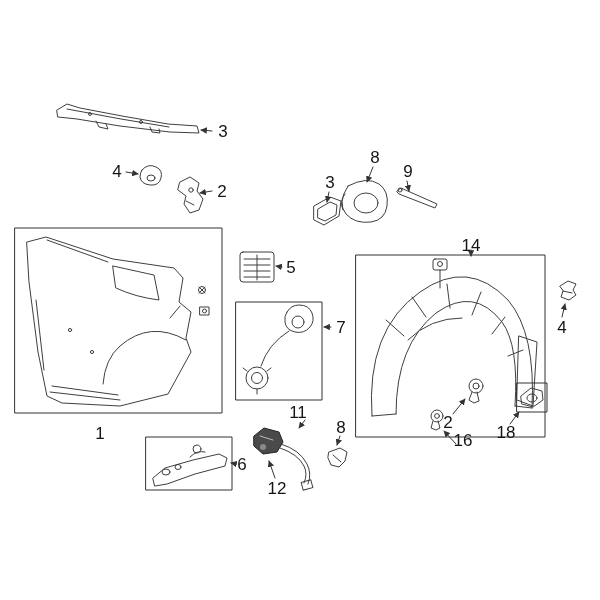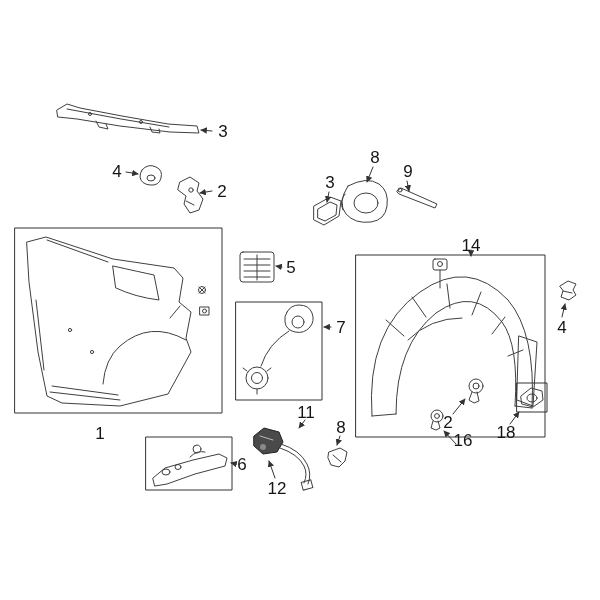--- a/index.html
+++ b/index.html
@@ -194,21 +194,21 @@
   <div class="callout" style="left:100px;top:433px">1</div>
   <div class="callout" style="left:222px;top:191px">2</div>
   <div class="callout" style="left:223px;top:131px">3</div>
   <div class="callout" style="left:117px;top:171px">4</div>
   <div class="callout" style="left:291px;top:267px">5</div>
   <div class="callout" style="left:242px;top:464px">6</div>
   <div class="callout" style="left:341px;top:327px">7</div>
   <div class="callout" style="left:375px;top:157px">8</div>
   <div class="callout" style="left:408px;top:171px">9</div>
   <div class="callout" style="left:330px;top:182px">3</div>
-  <div class="callout" style="left:306px;top:412px">11</div>
+  <div class="callout" style="left:298px;top:412px">11</div>
   <div class="callout" style="left:277px;top:488px">12</div>
   <div class="callout" style="left:341px;top:427px">8</div>
   <div class="callout" style="left:471px;top:245px">14</div>
   <div class="callout" style="left:448px;top:422px">2</div>
   <div class="callout" style="left:463px;top:440px">16</div>
   <div class="callout" style="left:562px;top:327px">4</div>
   <div class="callout" style="left:506px;top:432px">18</div>
 
 </div>
 

